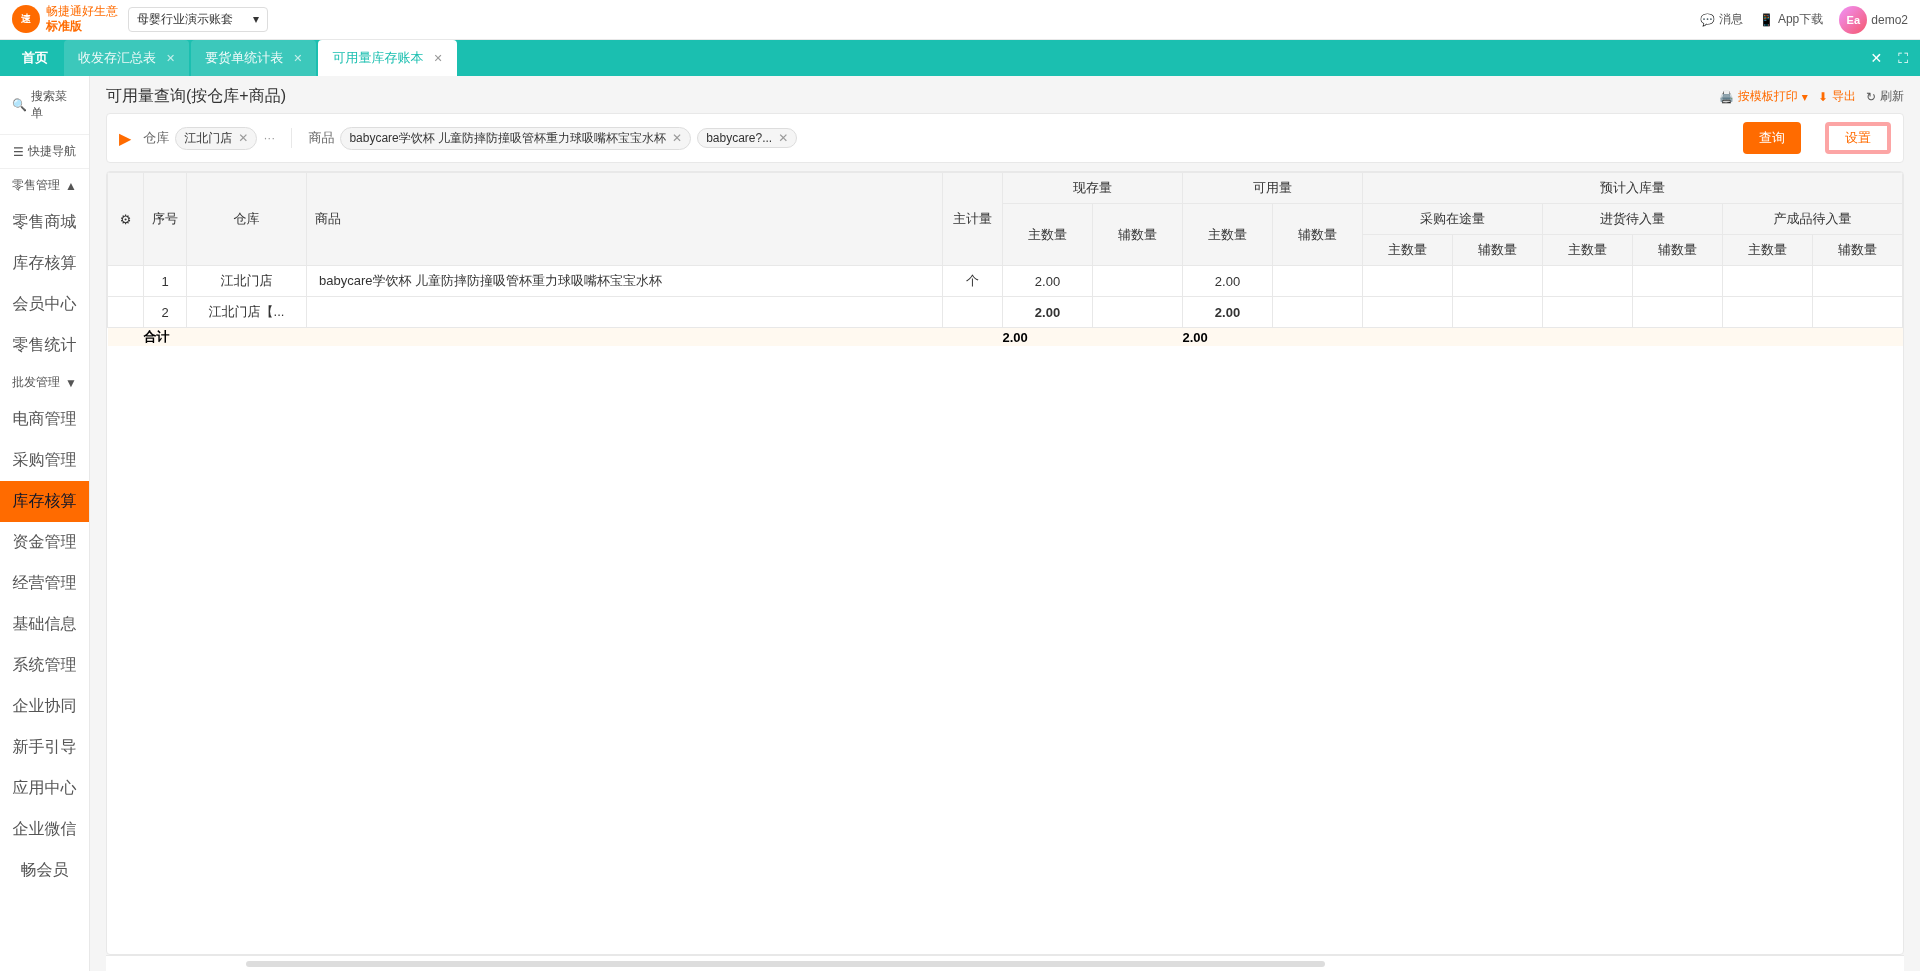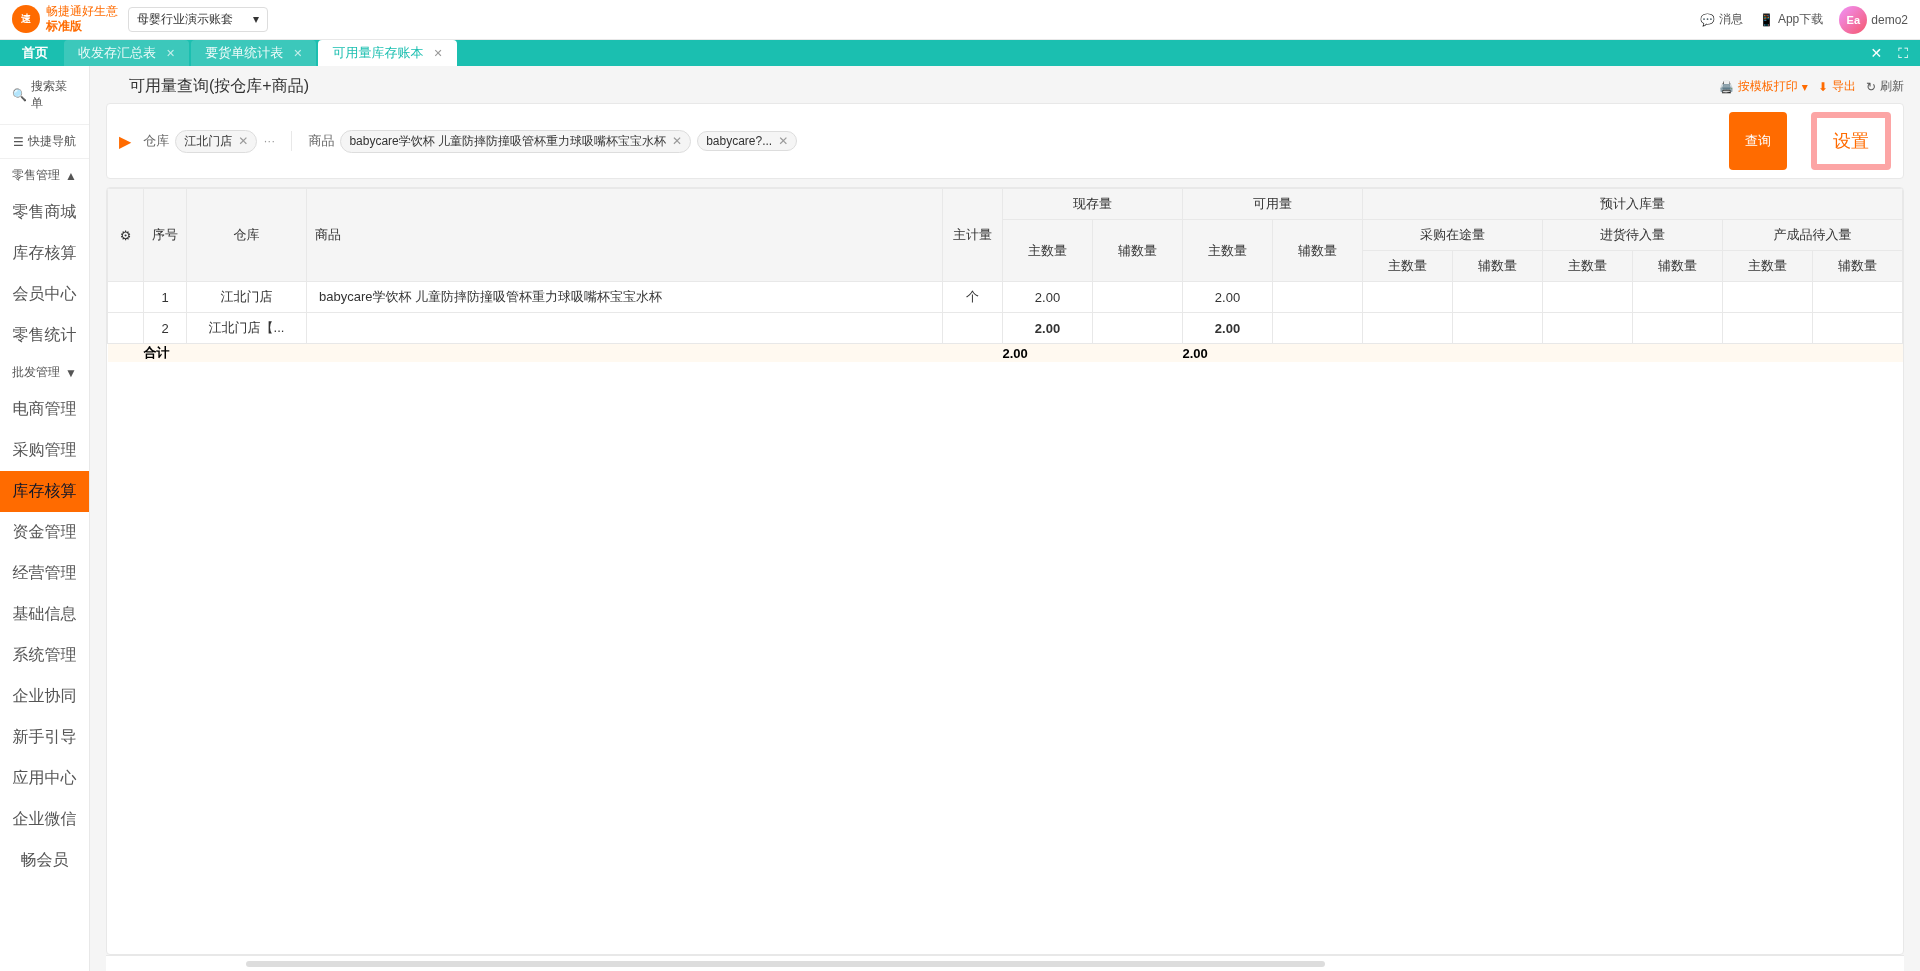--- a/index.html
+++ b/index.html
@@ -21,21 +21,21 @@
     .brand-logo { width: 28px; height: 28px; background: #ff6b00; border-radius: 50%; display: flex; align-items: center; justify-content: center; color: white; font-size: 10px; font-weight: bold; }
     .brand-name { color: #ff6b00; font-size: 12px; line-height: 1.2; }
     .edition-badge { color: #ff6b00; font-size: 12px; font-weight: bold; }
     .industry-select { display: flex; align-items: center; gap: 4px; border: 1px solid #ddd; border-radius: 4px; padding: 3px 8px; font-size: 12px; color: #333; cursor: pointer; background: #fff; min-width: 140px; justify-content: space-between; text-align: center; }
     .top-bar-right { display: flex; align-items: center; gap: 16px; }
     .top-right-item { display: flex; align-items: center; gap: 4px; color: #555; font-size: 12px; cursor: pointer; }
     .user-avatar { width: 28px; height: 28px; border-radius: 50%; background: linear-gradient(135deg, #f093fb, #f5576c); display: flex; align-items: center; justify-content: center; color: white; font-size: 11px; font-weight: bold; }
 
     
     .nav-tabs {
-      height: 26px;
+      height: 36px;
       background: #1bbfb0;
       display: flex;
       align-items: stretch;
       flex-shrink: 0;
       padding: 0 8px;
       gap: 2px;
     }
     .nav-tab {
       display: flex;
       align-items: center;
@@ -114,21 +114,21 @@
     }
 
     
     .page-header {
       background: #f5f5f5;
       padding: 10px 16px 6px 16px;
       display: flex;
       align-items: center;
       justify-content: space-between;
     }
-    .page-title { font-size: 16px; font-weight: 500; color: #333; margin-left: 23px; }
+    .page-title { font-size: 16px; font-weight: 500; color: #333; }
     .page-actions { display: flex; align-items: center; gap: 10px; }
     .action-btn { display: flex; align-items: center; gap: 4px; color: #555; font-size: 12px; cursor: pointer; }
     .action-btn.orange { color: #ff6b00; }
 
     
     .filter-bar {
       background: #fff;
       margin: 0 16px 8px 16px;
       border: 1px solid #e8e8e8;
       border-radius: 4px;
@@ -139,21 +139,21 @@
     }
     .filter-toggle { color: #ff6b00; font-size: 16px; cursor: pointer; }
     .filter-field { display: flex; align-items: center; gap: 6px; }
     .filter-label { color: #666; font-size: 13px; white-space: nowrap; }
     .filter-tag { display: flex; align-items: center; gap: 4px; background: #f5f5f5; border: 1px solid #ddd; border-radius: 12px; padding: 2px 8px; font-size: 12px; color: #333; }
     .filter-tag .remove { color: #999; cursor: pointer; margin-left: 2px; }
     .filter-more { color: #999; cursor: pointer; font-size: 12px; }
     .filter-divider { width: 1px; height: 20px; background: #e8e8e8; margin: 0 4px; }
     .filter-actions { display: flex; gap: 24px; margin-left: auto; }
     .btn-query { background: #ff6b00; color: white; border: none; border-radius: 4px; padding: 5px 16px; font-size: 13px; cursor: pointer; }
-    .btn-setting { background: white; color: #ff6b00; border: 6px solid #fca5a5; border-radius: 4px; padding: 11px 16px; font-size: 18px; cursor: pointer; }
+    .btn-setting { background: white; color: #ff6b00; border: 4px solid #fca5a5; border-radius: 4px; padding: 3px 16px; font-size: 13px; cursor: pointer; }
 
     
     .table-container {
       flex: 1;
       overflow: auto;
       margin: 0 16px;
       background: white;
       border: 1px solid #e8e8e8;
       border-radius: 4px;
     }

